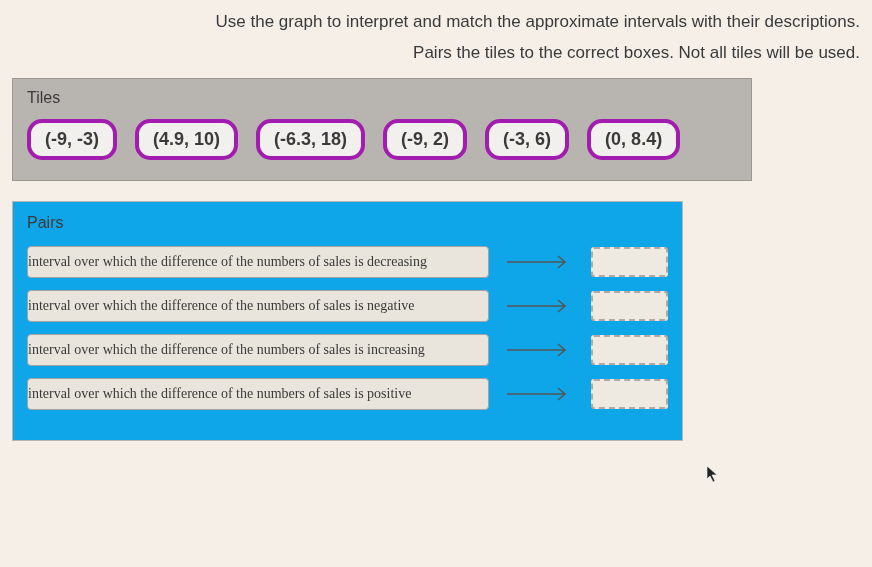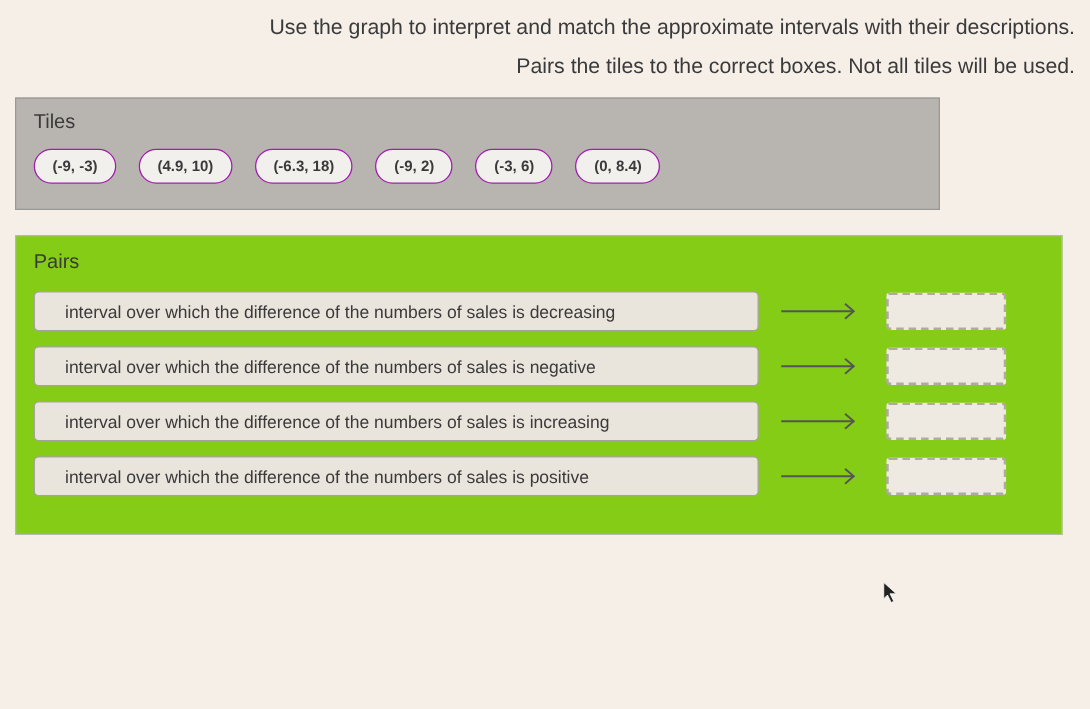--- a/index.html
+++ b/index.html
@@ -17,49 +17,50 @@
     background: #b8b5b0;
     border: 1px solid #9a9894;
     margin-top: 12px;
     padding: 10px 14px 20px 14px;
     width: 740px;
   }
   .tiles-header { font-size: 16px; color: #3a3a3a; margin-bottom: 12px; }
   .tiles-row { display: flex; gap: 18px; }
   .tile {
     background: #f2f0ec;
-    border: 1px solid #a21caf;
+    border: 4px solid #a21caf;
     border-radius: 15px;
     padding: 6px 14px;
-    font-size: 12px;
+    font-size: 18px;
     font-weight: bold;
     white-space: nowrap;
     cursor: grab;
   }
   .pairs-panel {
     border: 1px solid #b8b6b2;
     margin-top: 20px;
     padding: 12px 14px 18px 14px;
-    width: 838px;
-    background: #84cc16;
+    width: 671px;
+    background: #0ea5e9;
   }
   .pairs-header { font-size: 16px; margin-bottom: 14px; }
   .pair-row {
     display: flex;
     align-items: center;
     margin-bottom: 12px;
     position: relative;
   }
   .pair-desc {
     border: 1px solid #a6a39e;
     border-radius: 4px;
     background: #e9e4dc;
-    padding: 7px 24px;
+    padding: 7px 0;
     font-size: 14px;
     width: 580px;
+    font-family: Liberation Serif, serif;
   }
   .arrow {
     flex: 0 0 auto;
     margin: 0 16px;
     width: 70px;
     height: 18px;
     position: relative;
   }
   .arrow svg { position: absolute; top: 0; left: 0; }
   .drop-target {

